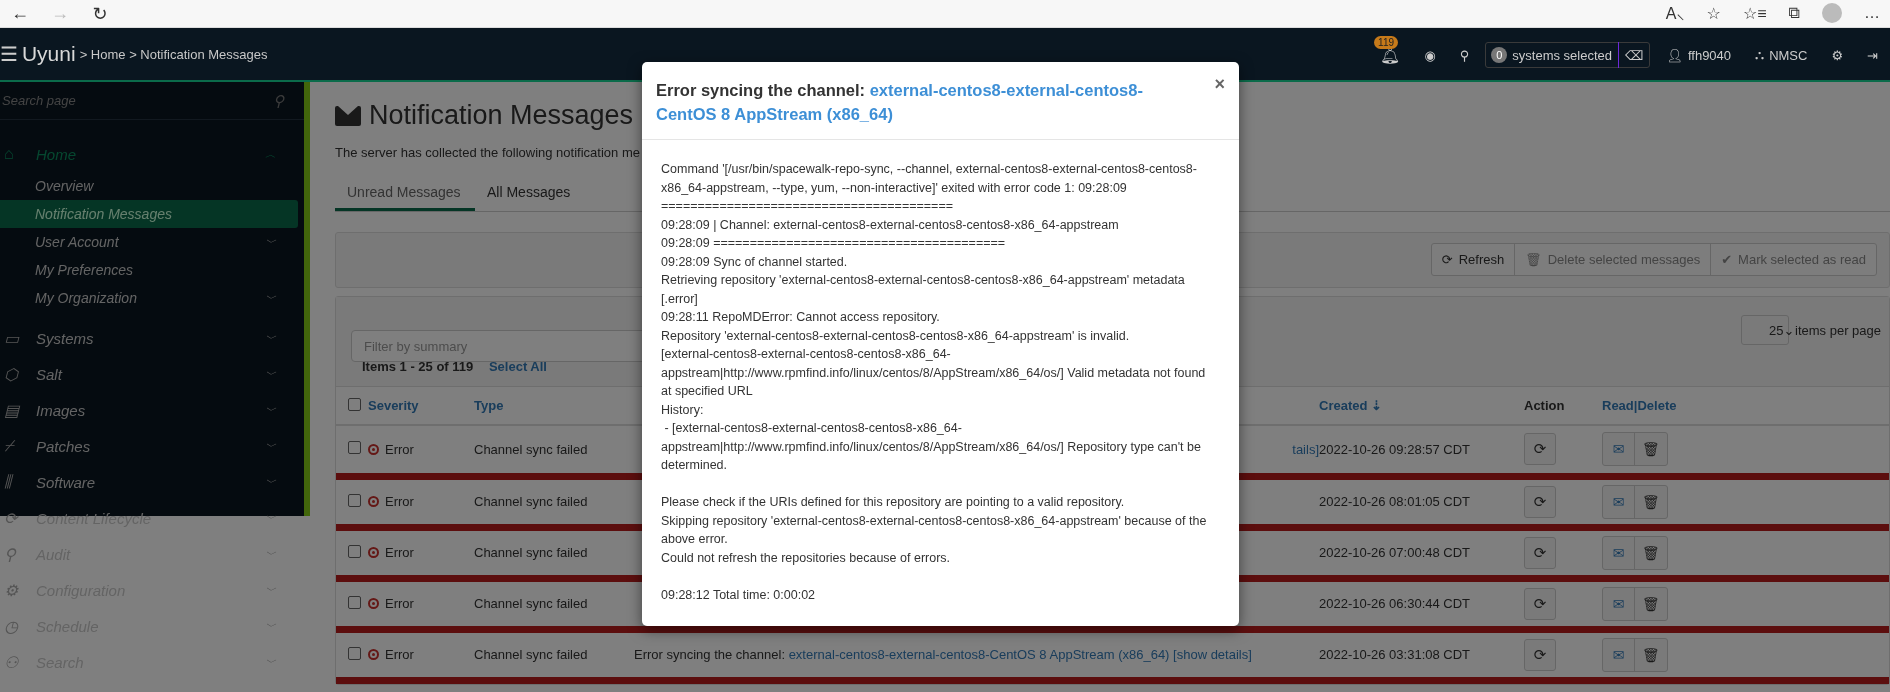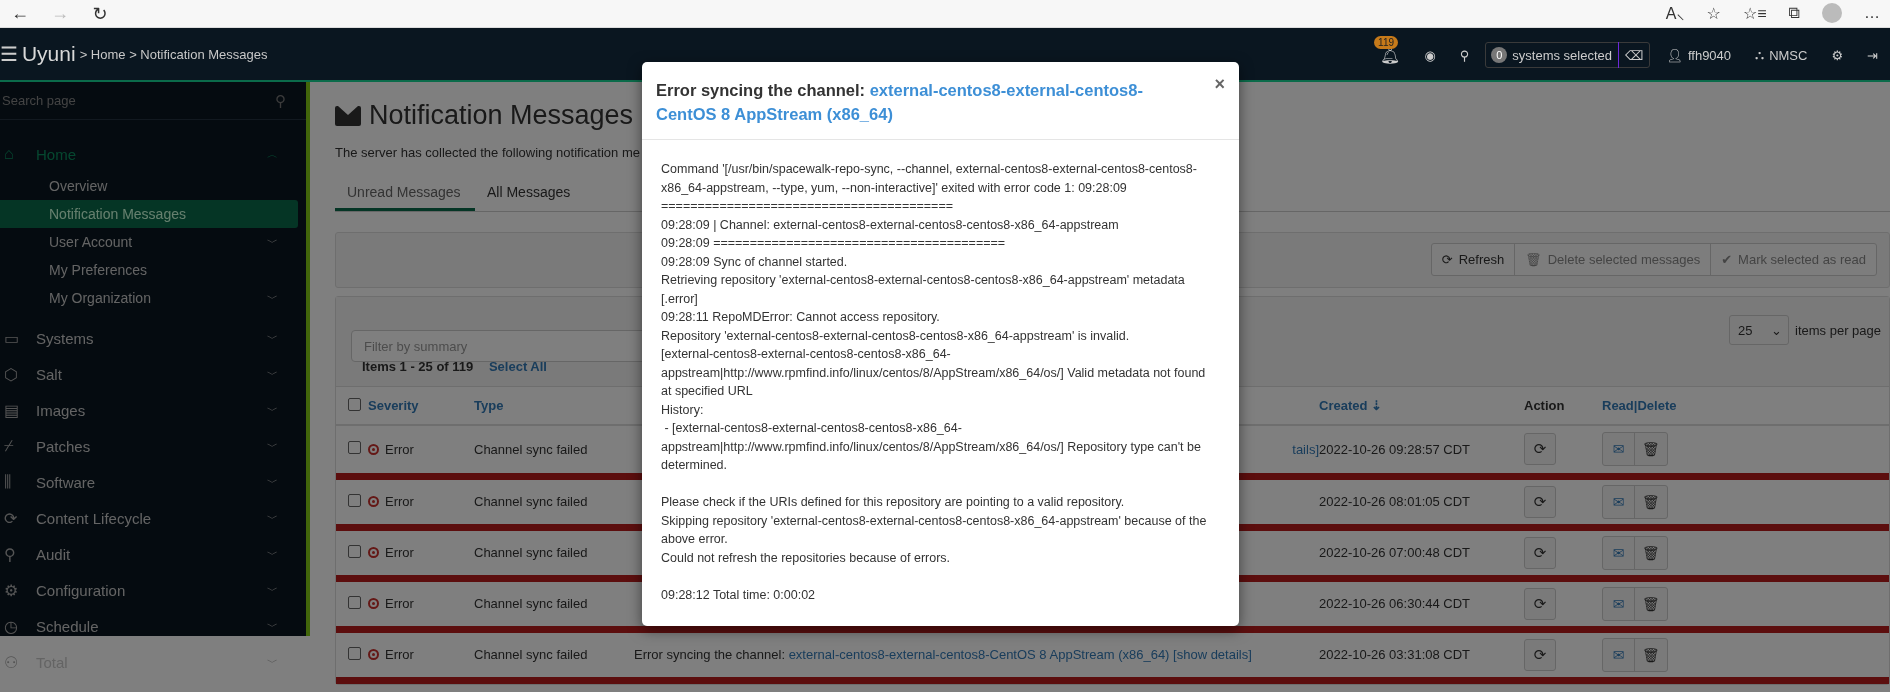--- a/index.html
+++ b/index.html
@@ -29,31 +29,31 @@
   .header-right { position: absolute; right: 0; top: 0; height: 54px; display: flex; align-items: center; gap: 0; color: #ccc; font-size: 13px; }
   .hdr-item { display: flex; align-items: center; padding: 0 12px; color: #ccc; }
   .bell { position: relative; font-size: 16px; }
   .bell-badge { position: absolute; left: 6px; top: -10px; background: #c67a1a; color: #222; font-size: 10px; border-radius: 9px; padding: 1px 4px; }
   .systems-box { display: flex; align-items: center; border: 1px solid #3a3a3a; border-radius: 3px; height: 26px; margin: 0 4px; }
   .sys-count { background: #777; color: #fff; border-radius: 50%; width: 16px; height: 16px; font-size: 11px; display: inline-flex; align-items: center; justify-content: center; margin: 0 5px; }
   .sys-label { padding-right: 6px; border-right: 1px solid #6d28d9; height: 26px; display: flex; align-items: center; }
   .eraser { padding: 0 6px; }
 
   
-  .sidebar { position: absolute; left: 0; top: 82px; width: 310px; height: 554px; background: #0a1620; border-right: 4px solid #84cc16; }
+  .sidebar { position: absolute; left: 0; top: 82px; width: 310px; height: 434px; background: #0a1620; border-right: 6px solid #84cc16; font-style: italic; }
   .side-search { height: 38px; border-bottom: 1px solid #253340; display: flex; align-items: center; padding-left: 2px; color: #888; font-size: 13px; position: relative; }
   .side-search-icon { position: absolute; right: 20px; top: 10px; color: #777; font-size: 15px; }
   .side-nav { padding-top: 16px; }
   .nav-item { height: 36px; display: flex; align-items: center; color: #c8c8c8; font-size: 15px; position: relative; padding-left: 4px; }
   .nav-item .ic { width: 26px; color: #aaa; font-size: 16px; margin-right: 6px; }
   .nav-item .chev { position: absolute; right: 28px; color: #aaa; font-size: 11px; }
   .nav-item.active-top { color: #0b8f5f; }
   .nav-item.active-top .ic { color: #0b8f5f; }
   .nav-item.active-top .chev { color: #0b8f5f; }
-  .sub-item { height: 28px; display: flex; align-items: center; padding-left: 49px; color: #c8c8c8; font-size: 14px; position: relative; }
+  .sub-item { height: 28px; display: flex; align-items: center; padding-left: 35px; color: #c8c8c8; font-size: 14px; position: relative; }
   .sub-item .chev { position: absolute; right: 28px; color: #aaa; font-size: 11px; }
   .sub-item.selected { background: #0b6b4a; width: 298px; border-radius: 0 3px 3px 0; color: #cfd; }
 
   
   .main { position: absolute; left: 310px; top: 82px; width: 1580px; height: 610px; background: #fff; padding-left: 25px; }
   .page-title { margin-top: 18px; font-size: 27px; color: #333; display: flex; align-items: center; font-weight: normal; }
   .env-icon { width: 26px; height: 20px; background: #333; margin-right: 8px; position: relative; border-radius: 2px; }
   .env-icon::after { content: ""; position: absolute; left: 3px; top: 0; border-left: 10px solid transparent; border-right: 10px solid transparent; border-top: 9px solid #fff; }
   .page-desc { margin-top: 14px; font-size: 13px; color: #333; }
   .tabs { margin-top: 18px; display: flex; border-bottom: 1px solid #ccc; width: 1555px; }
@@ -63,21 +63,21 @@
   .btn-group { position: absolute; right: 12px; top: 10px; display: flex; border: 1px solid #ccc; border-radius: 3px; background: #fafafa; }
   .btn { padding: 8px 10px; font-size: 13px; color: #333; border-right: 1px solid #ccc; display: flex; align-items: center; gap: 6px; }
   .btn:last-child { border-right: none; }
   .btn.disabled { color: #888; }
   .panel { margin-top: 8px; width: 1555px; background: #fff; border: 1px solid #ddd; border-radius: 3px; }
   .panel-head { height: 90px; background: #f5f5f5; position: relative; border-bottom: 1px solid #ddd; }
   .filter { position: absolute; left: 15px; top: 33px; width: 520px; height: 32px; border: 1px solid #ccc; border-radius: 4px; background: #fff; padding-left: 12px; font-size: 13px; color: #999; display: flex; align-items: center; }
   .items-count { position: absolute; left: 26px; top: 62px; font-size: 13px; color: #333; font-weight: bold; }
   .select-all { color: #337ab7; margin-left: 12px; }
   .per-page { position: absolute; right: 8px; top: 18px; display: flex; align-items: center; gap: 6px; font-size: 13px; }
-  .pp-select { width: 60px; height: 30px; border: 1px solid #ccc; border-radius: 3px; background: #f5f5f5; display: flex; align-items: center; justify-content: space-between; padding: 0 6px 0 8px; }
+  .pp-select { width: 48px; height: 30px; border: 1px solid #ccc; border-radius: 3px; background: #f5f5f5; display: flex; align-items: center; justify-content: space-between; padding: 0 6px 0 27px; }
   table { width: 100%; border-collapse: collapse; }
   th { height: 38px; text-align: left; font-size: 13px; color: #337ab7; font-weight: bold; border-bottom: 2px solid #ddd; }
   th.plain { color: #333; }
   td { height: 51px; font-size: 13px; color: #333; border-bottom: 7px solid #b91c1c; }
   .cb { width: 13px; height: 13px; border: 1px solid #666; border-radius: 2px; display: inline-block; margin-left: 12px; }
   .err-ic { display: inline-block; width: 11px; height: 11px; border-radius: 50%; border: 2px solid #c9302c; margin-right: 6px; position: relative; vertical-align: -1px; }
   .err-ic::after { content: ""; position: absolute; left: 2px; top: 2px; width: 3px; height: 3px; background: #c9302c; border-radius: 50%; }
   .link { color: #337ab7; }
   .act-btn { width: 32px; height: 32px; border: 1px solid #ccc; border-radius: 3px; background: #f5f5f5; display: inline-flex; align-items: center; justify-content: center; font-size: 15px; }
   .rd-group { display: inline-flex; border: 1px solid #ccc; border-radius: 3px; background: #f5f5f5; }
@@ -209,21 +209,21 @@
         <span>Configuration</span>
         <span class="chev">﹀</span>
       </div>
     <div class="nav-item">
         <span class="ic">◷</span>
         <span>Schedule</span>
         <span class="chev">﹀</span>
       </div>
     <div class="nav-item">
         <span class="ic">⚇</span>
-        <span>Total</span>
+        <span>Search</span>
         <span class="chev">﹀</span>
       </div>
   </div>
 </div>
 
 <div class="main">
   <h1 class="page-title">
     <span class="env-icon"></span>
     <span>Notification Messages</span>
   </h1>

